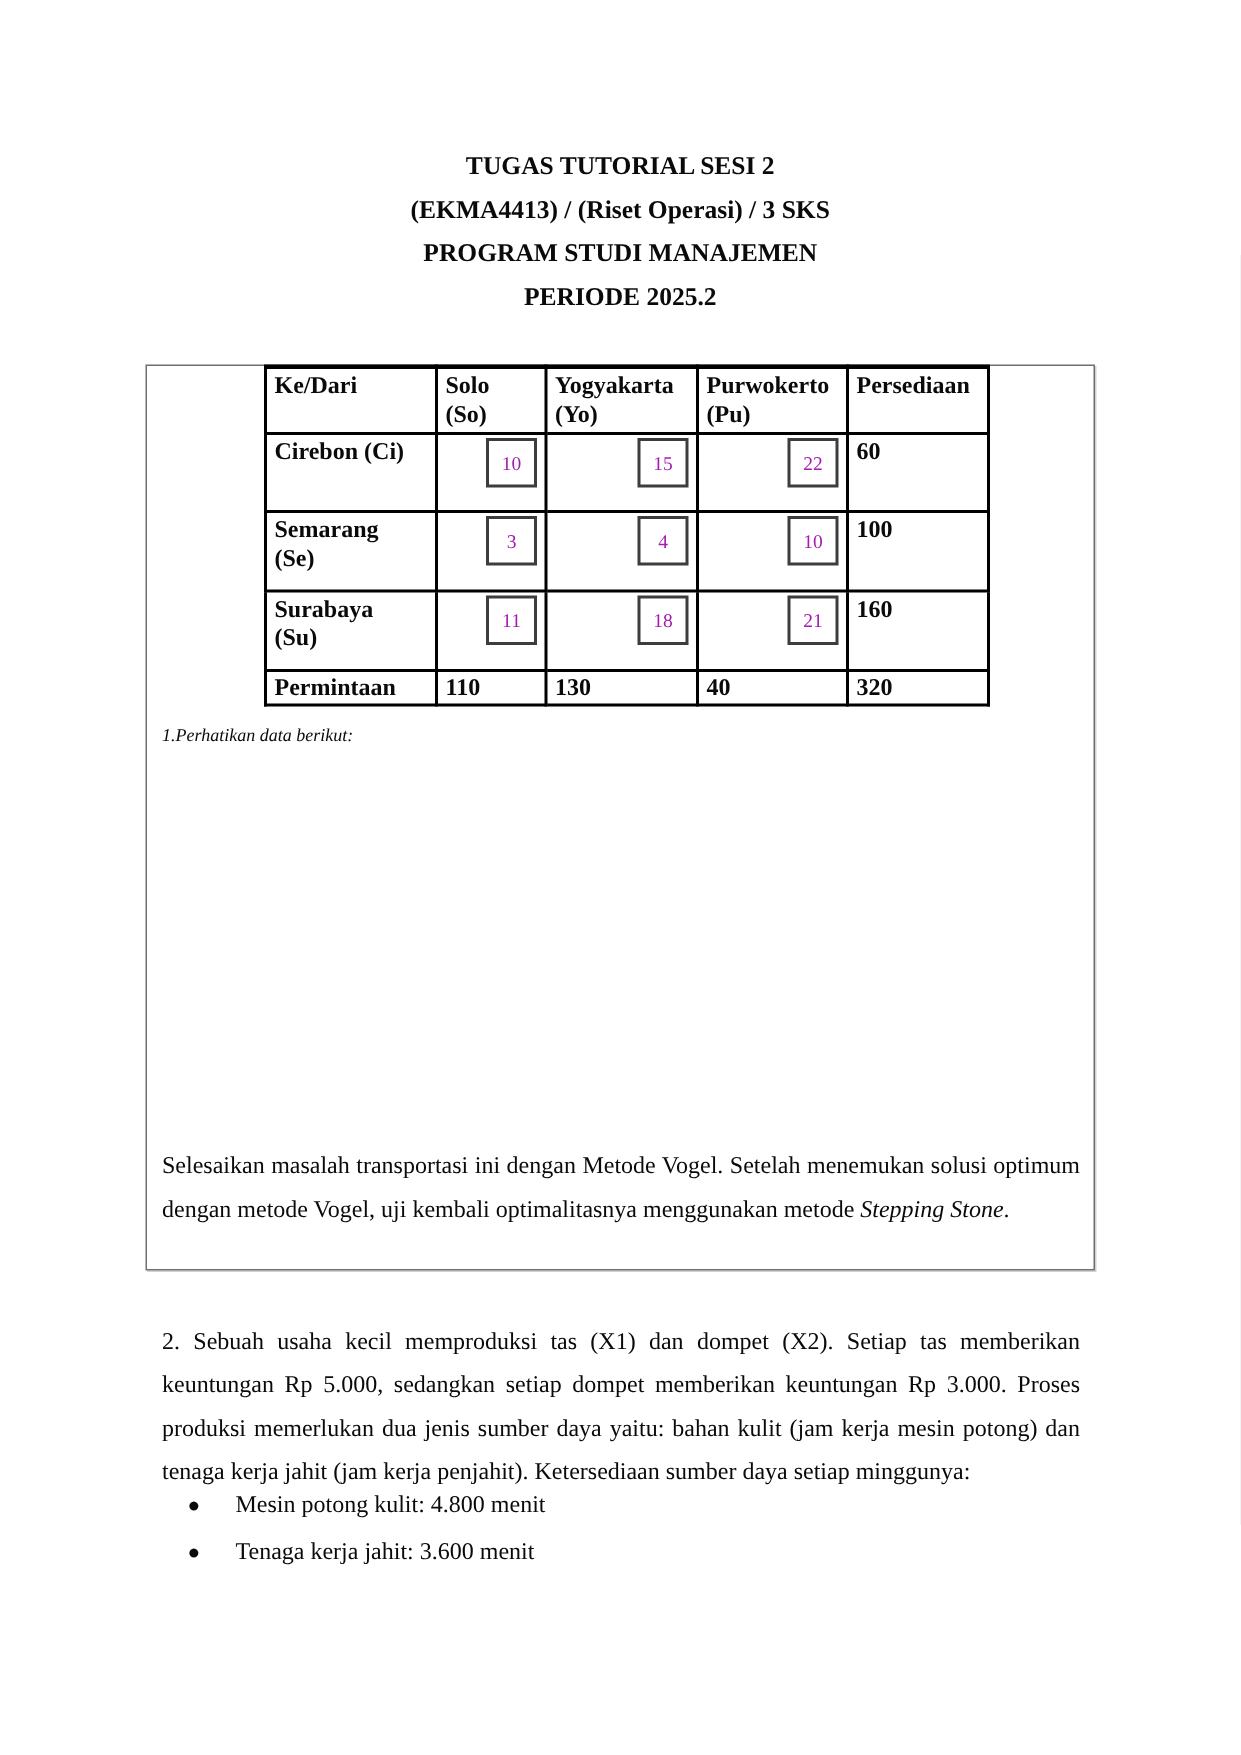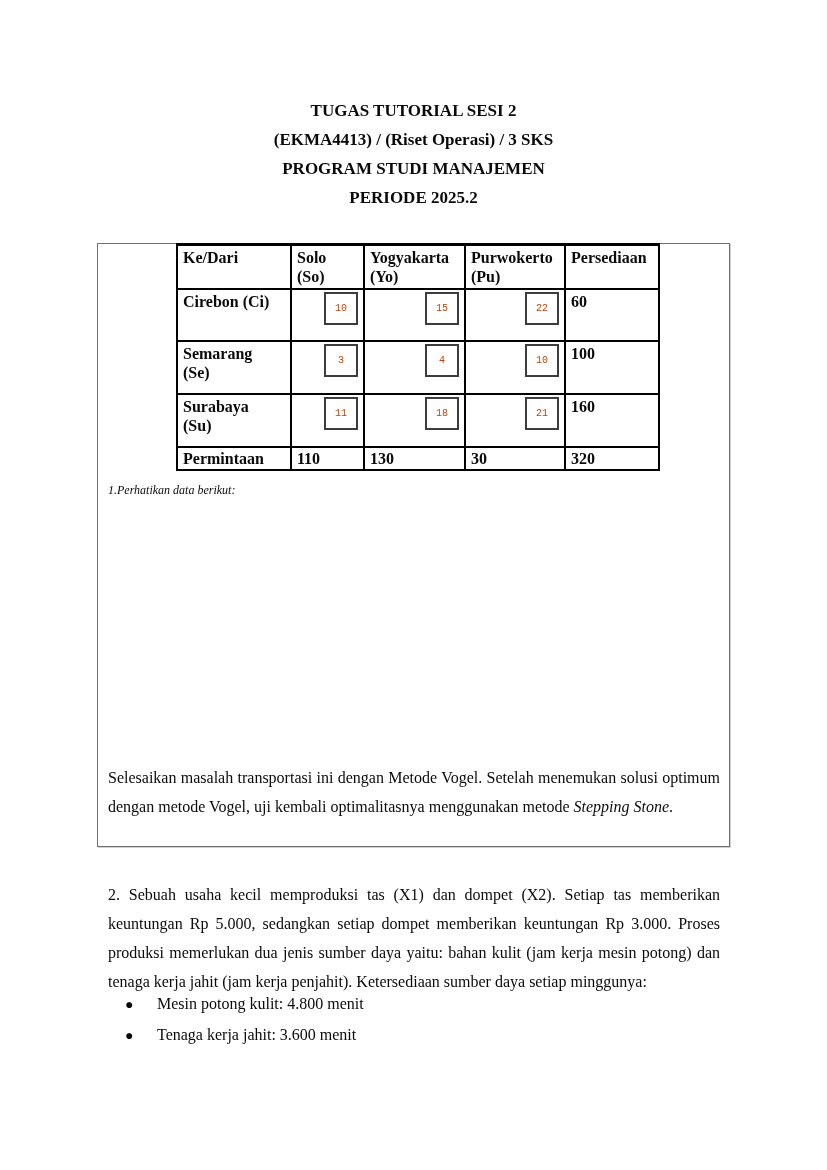--- a/index.html
+++ b/index.html
@@ -62,24 +62,24 @@
   .r-body{height:53px;}
   .r-foot{height:19px;}
   .r-foot td{vertical-align:middle;padding-top:1px;padding-bottom:1px;}
   .cost-cell{padding:3px 10px 2px 2px;}
   .cost-box{
     width:30px;height:29px;
     border:2px solid #3d3d3d;
     background:#fff;
     margin-left:auto;
     display:flex;align-items:center;justify-content:center;
-    font-family:Liberation Mono, monospace;
-    font-size:10px;
+    font-family:Liberation Serif, serif;
+    font-size:13px;
     font-weight:normal;
-    color:#c2410c;
+    color:#a21caf;
   }
   
   .q-intro{
     position:absolute;
     left:10px;top:236px;
     font-size:12px;
     line-height:21px;
     font-style:italic;
   }
   .para{
@@ -179,21 +179,21 @@
         <td class="cost-cell">
           <div class="cost-box">21</div>
         </td>
         <td class="supply">160</td>
       </tr>
 
       <tr class="r-foot">
         <td class="foot">Permintaan</td>
         <td class="foot">110</td>
         <td class="foot">130</td>
-        <td class="foot">30</td>
+        <td class="foot">40</td>
         <td class="foot">320</td>
       </tr>
     </tbody>
       </table>
 
     <div class="q-intro">1.Perhatikan data berikut:</div>
 
     <div class="para para-1"><span>Selesaikan masalah transportasi ini dengan Metode Vogel. Setelah menemukan solusi optimum dengan metode Vogel, uji kembali optimalitasnya menggunakan metode </span><span class="italic">Stepping Stone</span><span>.</span></div>
 
     <div class="para para-2">2. Sebuah usaha kecil memproduksi tas (X1) dan dompet (X2). Setiap tas memberikan keuntungan Rp 5.000, sedangkan setiap dompet memberikan keuntungan Rp 3.000. Proses produksi memerlukan dua jenis sumber daya yaitu: bahan kulit (jam kerja mesin potong) dan tenaga kerja jahit (jam kerja penjahit). Ketersediaan sumber daya setiap minggunya:</div>

